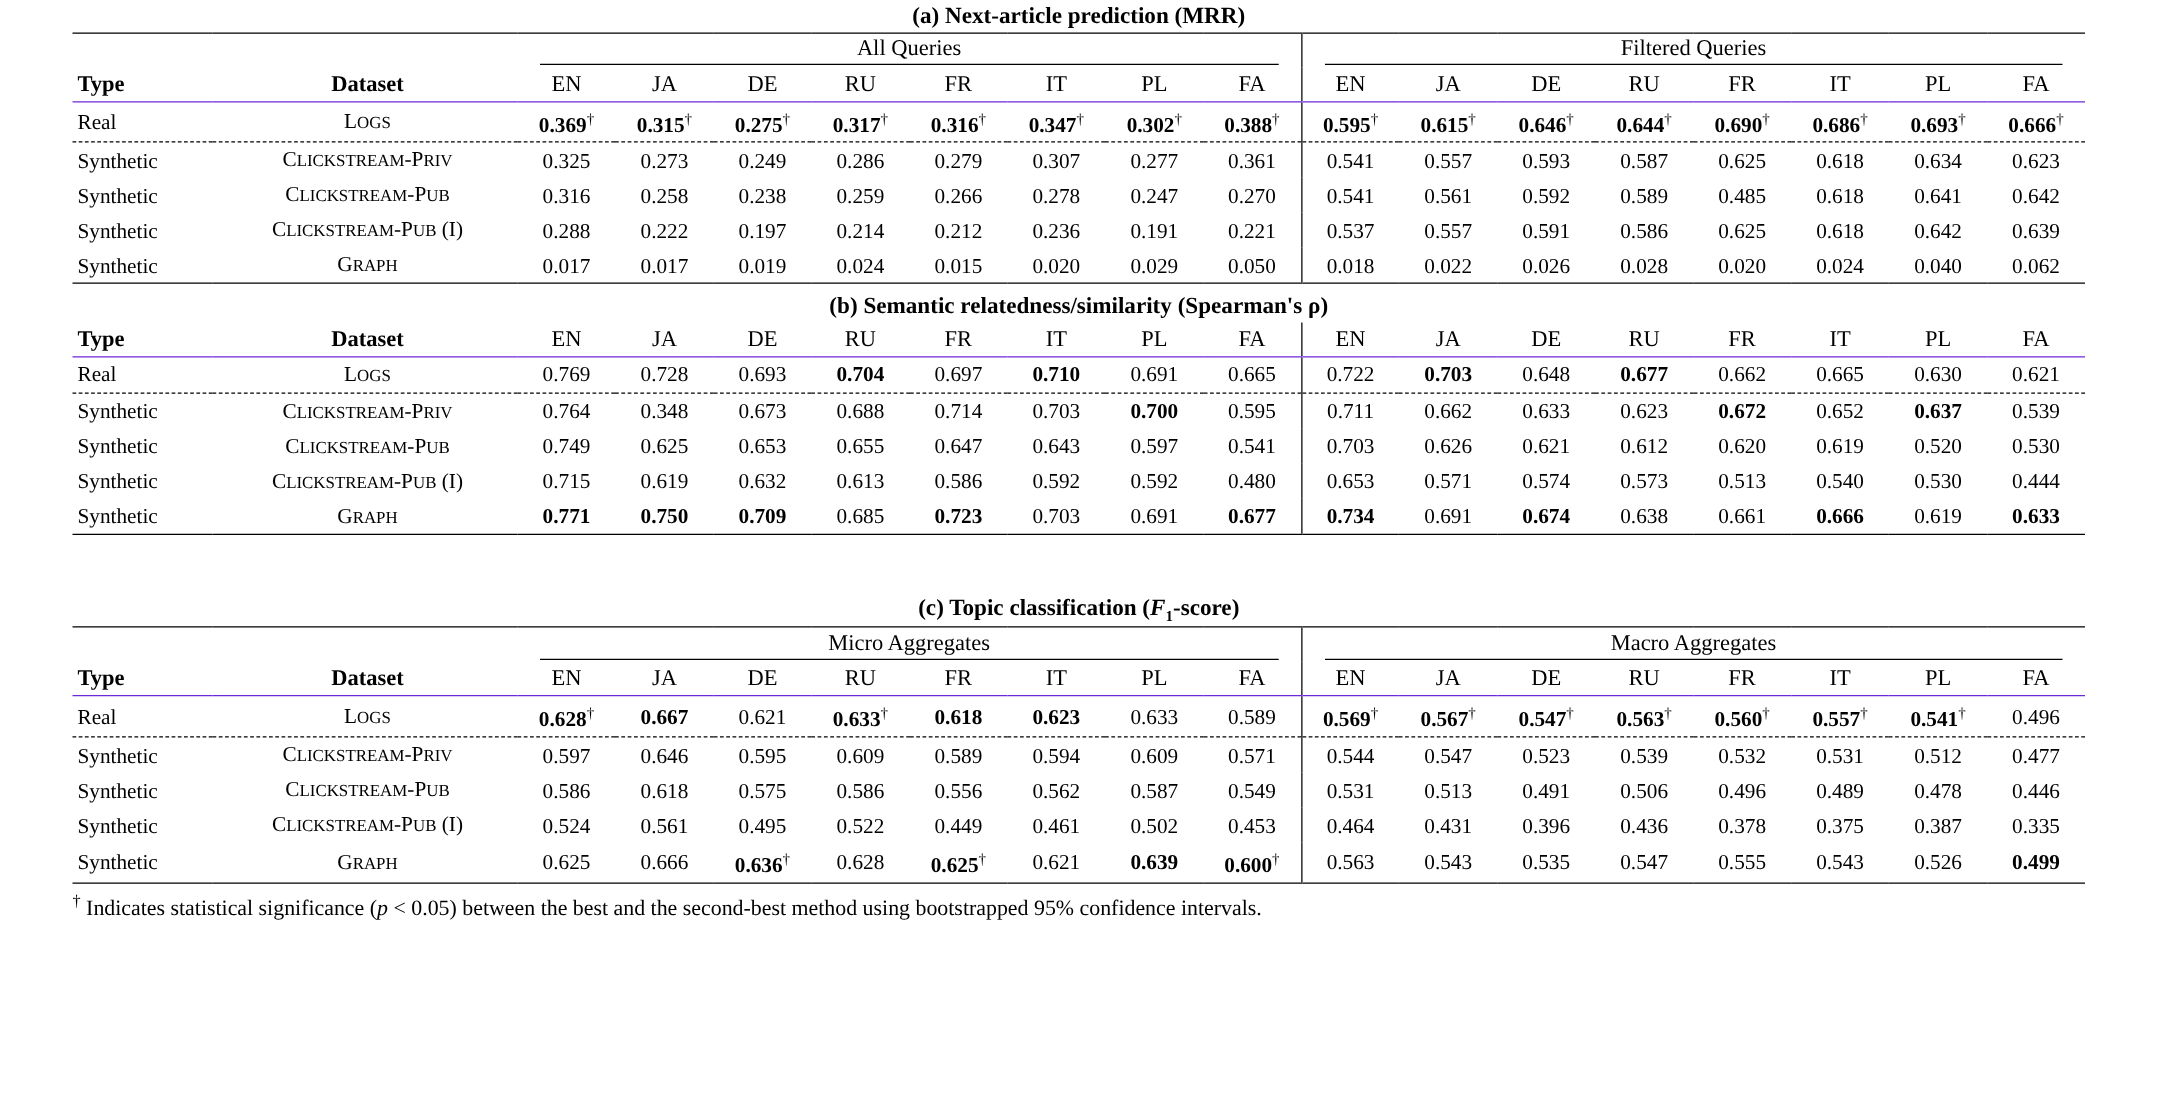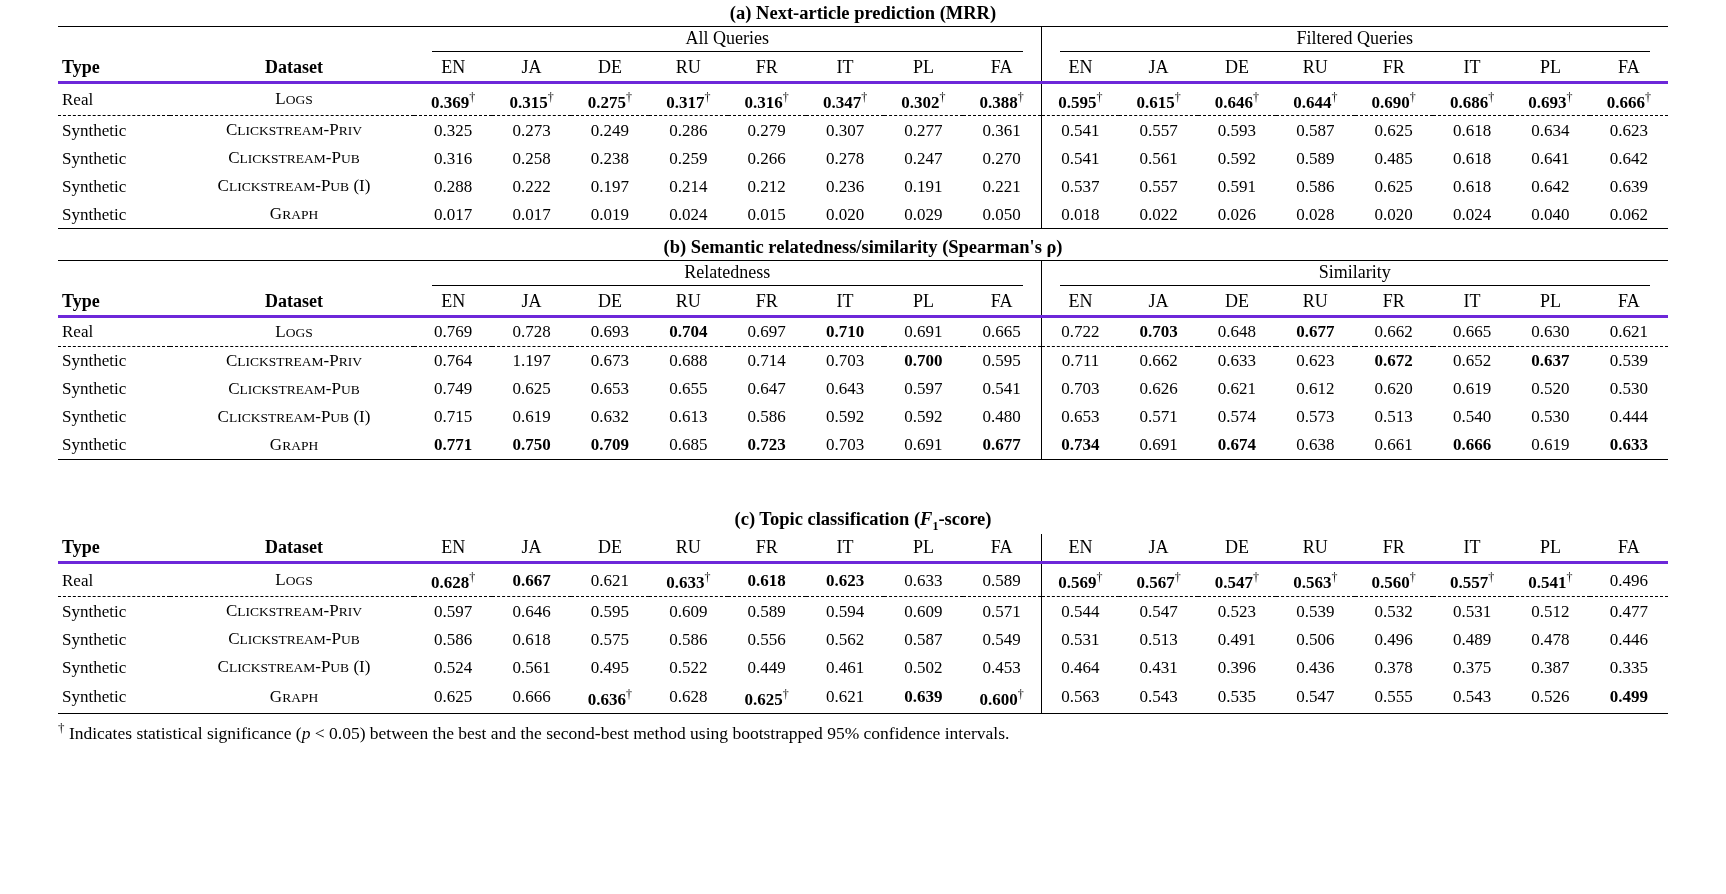--- a/index.html
+++ b/index.html
@@ -49,21 +49,21 @@
     line-height: 27px;
     white-space: nowrap;
   }
   .col-type { width: 108px; text-align: left !important; padding-left: 4px !important; }
   .col-ds   { width: 240px; text-align: left; padding-left: 4px !important; }
   .col-num  { width: auto; }
 
   
   .rule-top td { border-top: 1.6px solid #000; }
   .rule-bottom td { border-bottom: 1.6px solid #000; }
-  .rule-mid td { border-bottom: 3px solid #6d28d9; }
+  .rule-mid td { border-bottom: 1px solid #6d28d9; }
   .dashrow td { border-bottom: 1.2px dashed #000; }
 
   .grouphdr {
     font-weight: bold;
     font-size: 18px;
   }
   .grouphdr .gline {
     display: block;
     border-bottom: 1px solid #000;
     margin: 0 18px;
@@ -236,30 +236,20 @@
             <td class="col-num">0.062</td>
           </tr>
         </tbody>
   </table>
   </div>
 
   <div class="caption cap-b">(b) Semantic relatedness/similarity (Spearman's ρ)</div>
   <div class="tbl-wrap">
   <table class="tbl">
     <tbody>
-          <tr class="grouphdr rule-top">
-      <td class="col-type"></td>
-      <td class="col-ds"></td>
-      <td colspan="8">
-              <span class="gline">Relatedness</span>
-            </td>
-      <td colspan="8" class="vsep">
-              <span class="gline">Similarity</span>
-            </td>
-    </tr>
     <tr class="colhdr rule-mid">
       <td class="col-type">Type</td>
       <td class="col-ds">Dataset</td>
       <td>EN</td>
       <td>JA</td>
       <td>DE</td>
       <td>RU</td>
       <td>FR</td>
       <td>IT</td>
       <td>PL</td>
@@ -292,21 +282,21 @@
             <td class="col-num"><span class="b">0.677</span></td>
             <td class="col-num">0.662</td>
             <td class="col-num">0.665</td>
             <td class="col-num">0.630</td>
             <td class="col-num">0.621</td>
           </tr>
           <tr class="">
             <td class="col-type">Synthetic</td>
             <td class="col-ds"><span class="sc"><span style="font-size:17px">C</span><span style="font-size:13.5px">LICKSTREAM</span>-<span style="font-size:17px">P</span><span style="font-size:13.5px">RIV</span></span></td>
             <td class="col-num">0.764</td>
-            <td class="col-num">1.197</td>
+            <td class="col-num">0.348</td>
             <td class="col-num">0.673</td>
             <td class="col-num">0.688</td>
             <td class="col-num">0.714</td>
             <td class="col-num">0.703</td>
             <td class="col-num"><span class="b">0.700</span></td>
             <td class="col-num">0.595</td>
             <td class="col-num vsep">0.711</td>
             <td class="col-num">0.662</td>
             <td class="col-num">0.633</td>
             <td class="col-num">0.623</td>
@@ -378,20 +368,30 @@
         </tbody>
   </table>
   </div>
 
   <div class="caption cap-c">
     <span>(c) Topic classification (</span><span class="ital">F</span><span class="sub">1</span><span>-score)</span>
   </div>
   <div class="tbl-wrap">
   <table class="tbl">
     <tbody>
+          <tr class="grouphdr rule-top">
+      <td class="col-type"></td>
+      <td class="col-ds"></td>
+      <td colspan="8">
+              <span class="gline">Micro Aggregates</span>
+            </td>
+      <td colspan="8" class="vsep">
+              <span class="gline">Macro Aggregates</span>
+            </td>
+    </tr>
     <tr class="colhdr rule-mid">
       <td class="col-type">Type</td>
       <td class="col-ds">Dataset</td>
       <td>EN</td>
       <td>JA</td>
       <td>DE</td>
       <td>RU</td>
       <td>FR</td>
       <td>IT</td>
       <td>PL</td>

